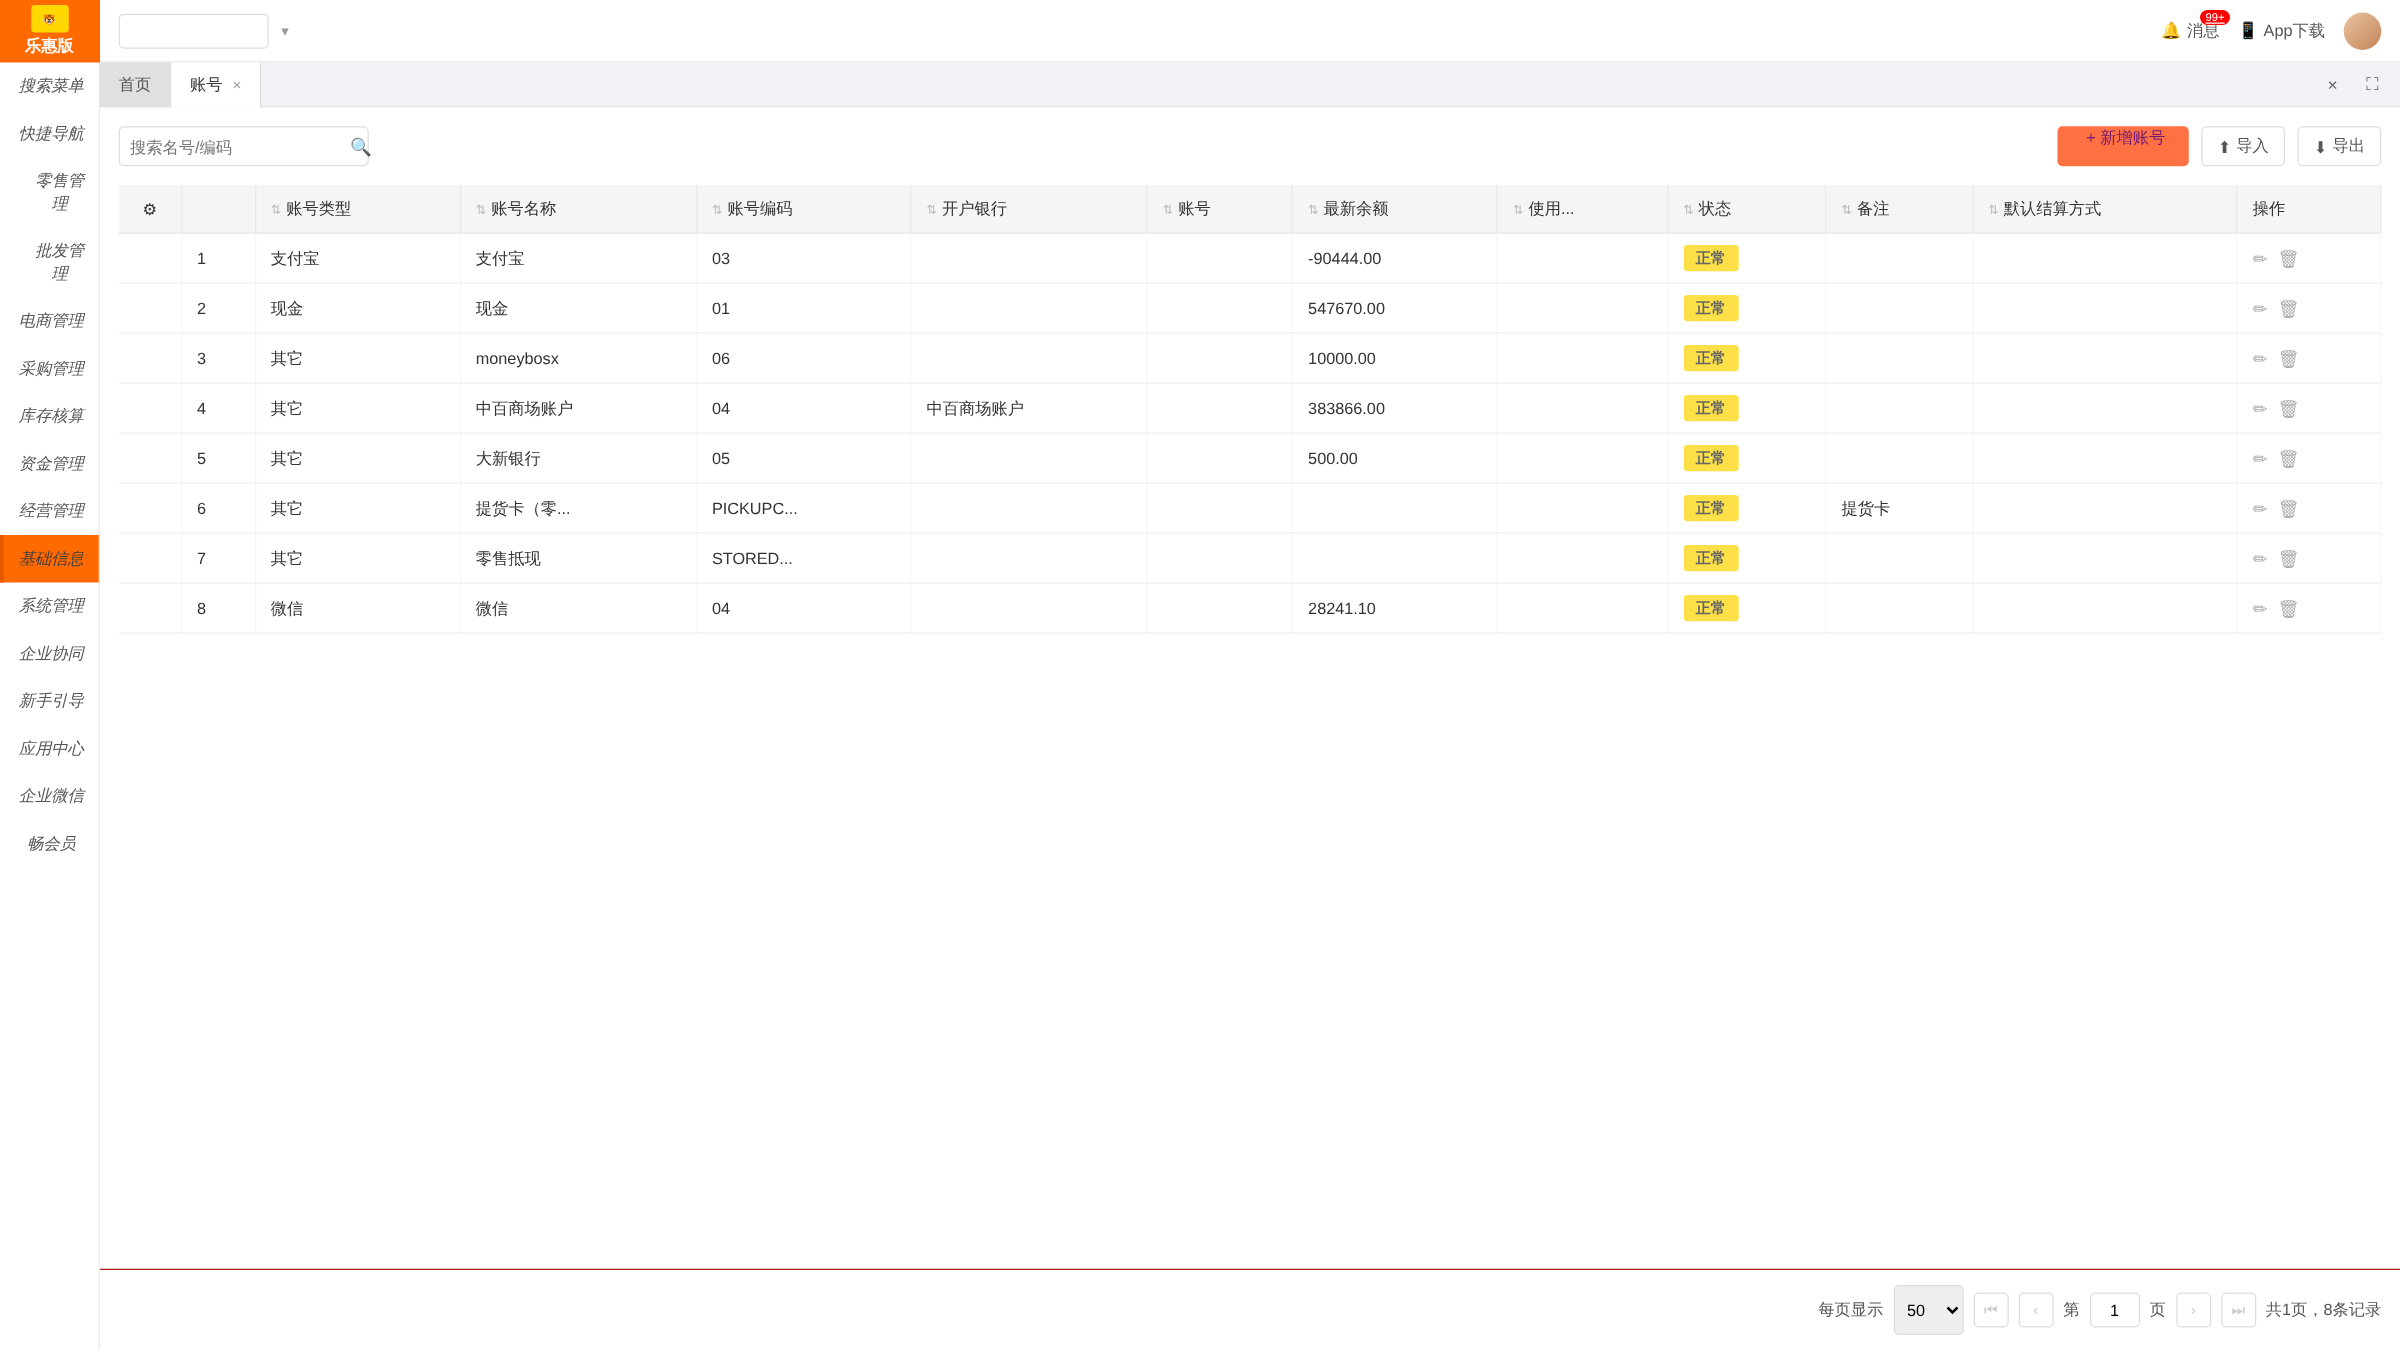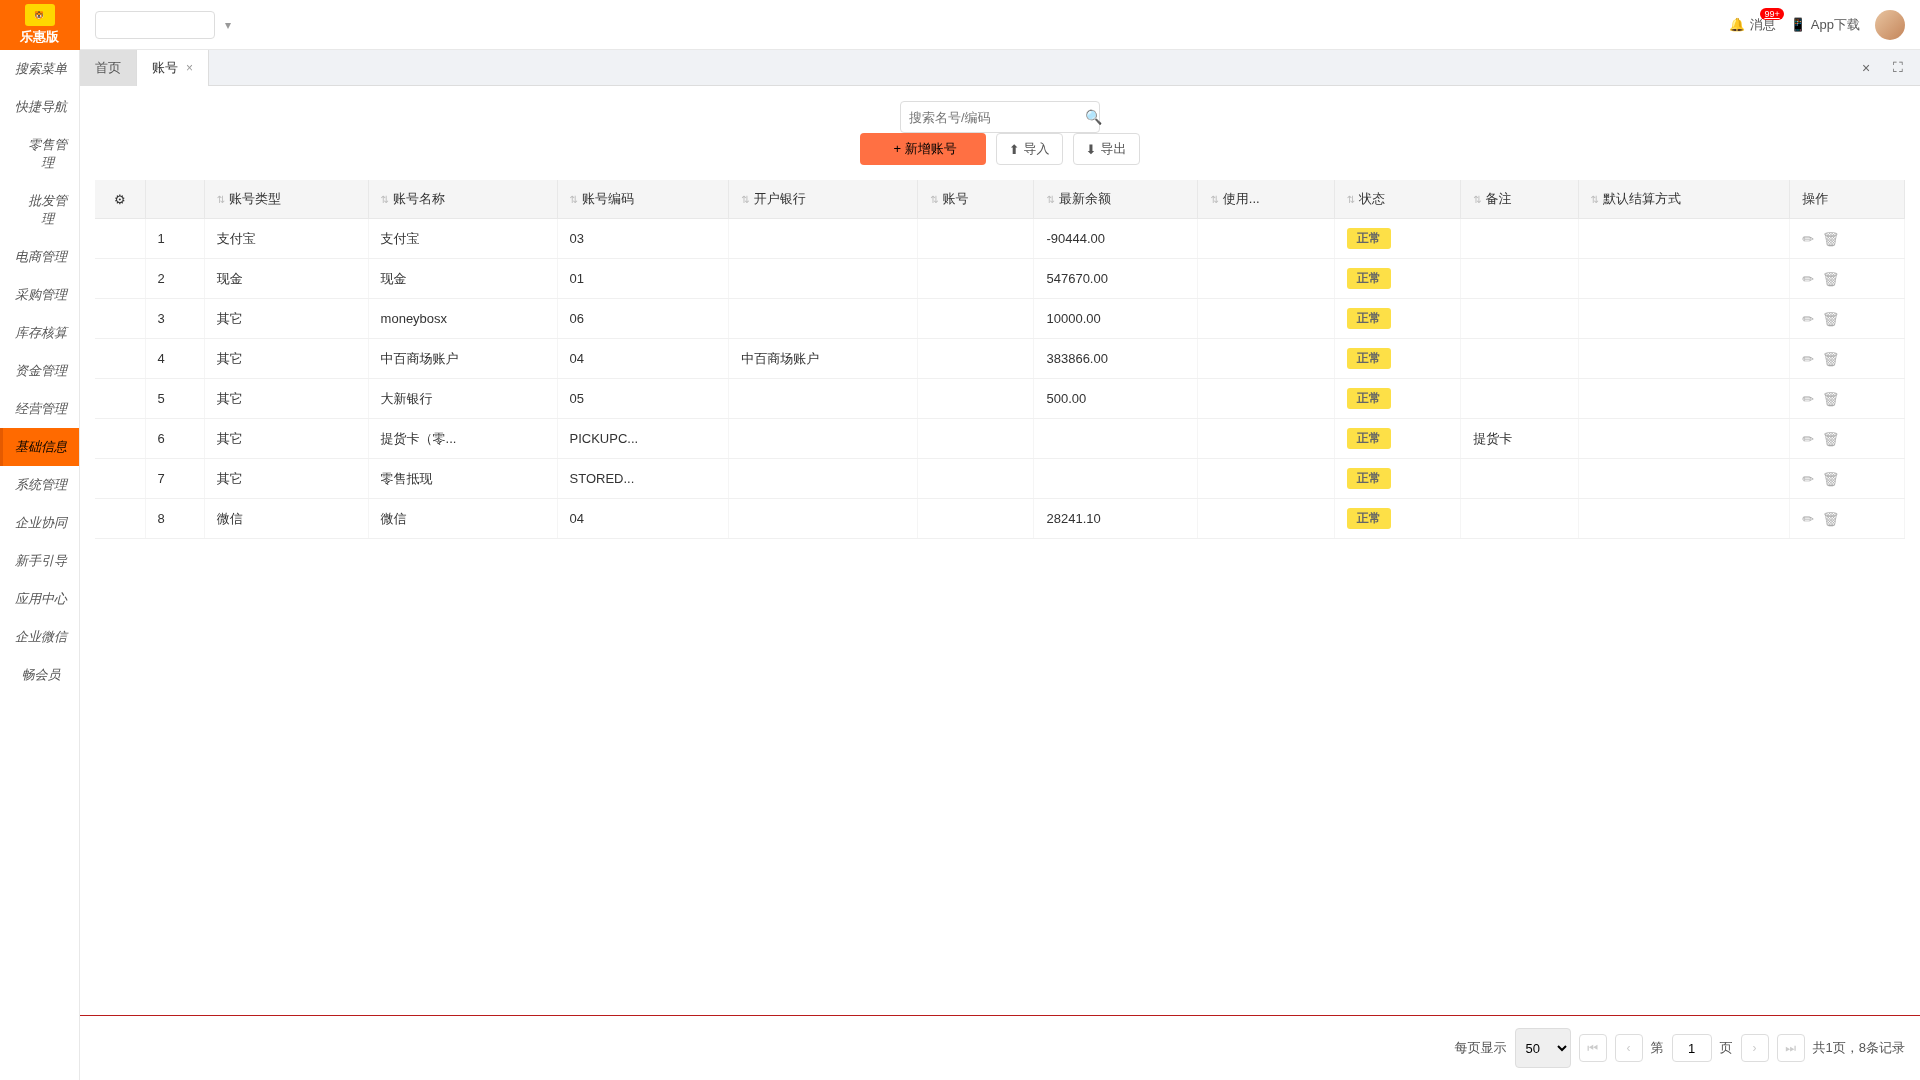--- a/index.html
+++ b/index.html
@@ -45,21 +45,21 @@
       width: 100%;
       padding: 10px 5px;
       text-align: center;
       cursor: pointer;
       color: #555;
       font-size: 12px;
       border-left: 3px solid transparent;
       transition: all 0.2s;
       font-style: italic;
     }
-    .sidebar-nav-item.active { background: #ff6a00; color: #000000; border-left: 3px solid #e55a00; }
+    .sidebar-nav-item.active { background: #ff6a00; color: #404040; border-left: 3px solid #e55a00; }
     .sidebar-nav-item.has-arrow { display: flex; align-items: flex-start; justify-content: center; gap: 20px; margin-left: 40px; }
 
     
     .main-area {
       flex: 1;
       display: flex;
       flex-direction: column;
       overflow: hidden;
     }
 
@@ -193,21 +193,20 @@
       overflow: auto;
       padding: 15px;
     }
 
     
     .toolbar {
       display: flex;
       align-items: center;
       justify-content: space-between;
       margin-bottom: 15px;
-      flex-direction: column;
     }
     .search-input-wrap {
       display: flex;
       align-items: center;
       border: 1px solid #ddd;
       border-radius: 4px;
       padding: 0 8px;
       height: 32px;
       width: 200px;
     }
@@ -222,29 +221,29 @@
       color: #999;
       font-size: 14px;
     }
     .toolbar-right {
       display: flex;
       align-items: center;
       gap: 10px;
     }
     .btn-primary {
       background: #ff7043;
-      color: #000000;
+      color: #701a75;
       border: none;
       border-radius: 4px;
-      padding: 0 29px;
+      padding: 0 19px;
       height: 32px;
       cursor: pointer;
       font-size: 13px;
       display: flex;
-      align-items: center;
+      align-items: flex-start;
       gap: 4px;
     }
     .btn-outline {
       background: #fff;
       color: #555;
       border: 1px solid #ddd;
       border-radius: 4px;
       padding: 0 12px;
       height: 32px;
       cursor: pointer;

